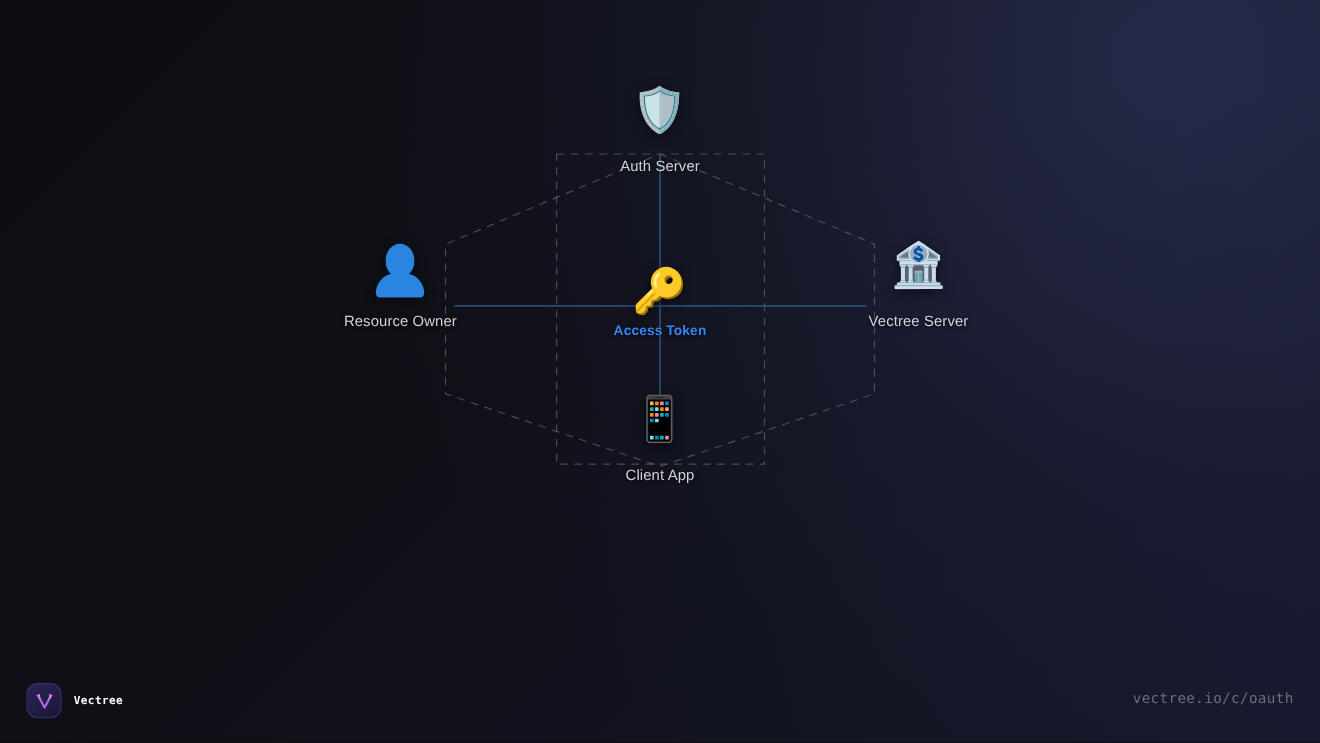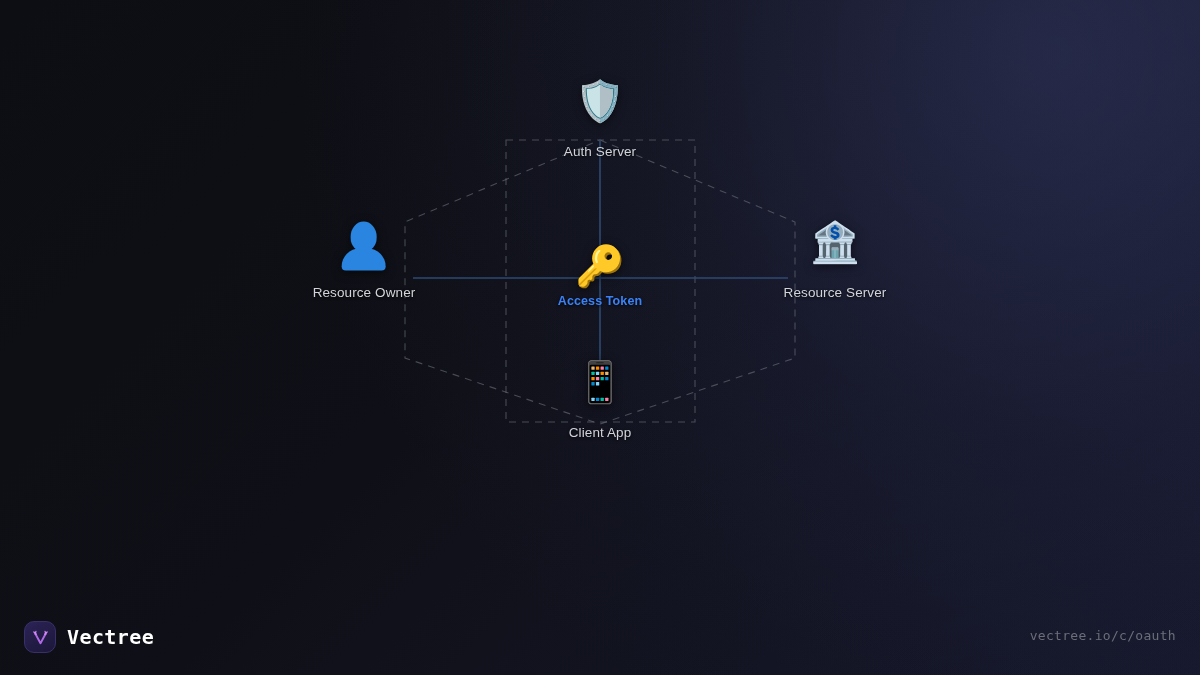--- a/index.html
+++ b/index.html
@@ -68,21 +68,21 @@
   }
   #brand-row { display:flex; align-items:center; gap:11px; }
   #brand-logo {
     width:32px; height:32px; border-radius:10px;
     background:linear-gradient(150deg,#2b2356 0%,#1b1738 100%);
     border:1px solid #39306b;
     display:flex; align-items:center; justify-content:center;
   }
   #brand-name {
     font-family:"DejaVu Sans Mono", monospace;
-    font-size:20px; font-weight:bold; color:#ffffff;
+    font-size:10px; font-weight:bold; color:#ffffff;
     letter-spacing:0.4px;
   }
   #page-title {
     margin-top:8px;
     font-family:"DejaVu Sans Mono", monospace;
     font-size:31px; font-weight:bold; color:#ffffff;
     letter-spacing:1px;
   }
   #site-url {
     position:absolute; right:24px; bottom:32px;
@@ -122,21 +122,21 @@
     <div class="node-label">Resource Owner</div>
   </div>
 
   <div class="node center" style="left:600px; top:275px;">
     <div class="node-glyph">🔑</div>
     <div class="node-label">Access Token</div>
   </div>
 
   <div class="node" style="left:835px; top:259px;">
     <div class="node-glyph">🏦</div>
-    <div class="node-label">Resource Server</div>
+    <div class="node-label">Vectree Server</div>
   </div>
 
   <div class="node" style="left:600px; top:399px;">
     <div class="node-glyph">📱</div>
     <div class="node-label">Client App</div>
   </div>
 
   <div id="brand">
     <div id="brand-row">
       <div id="brand-logo">

